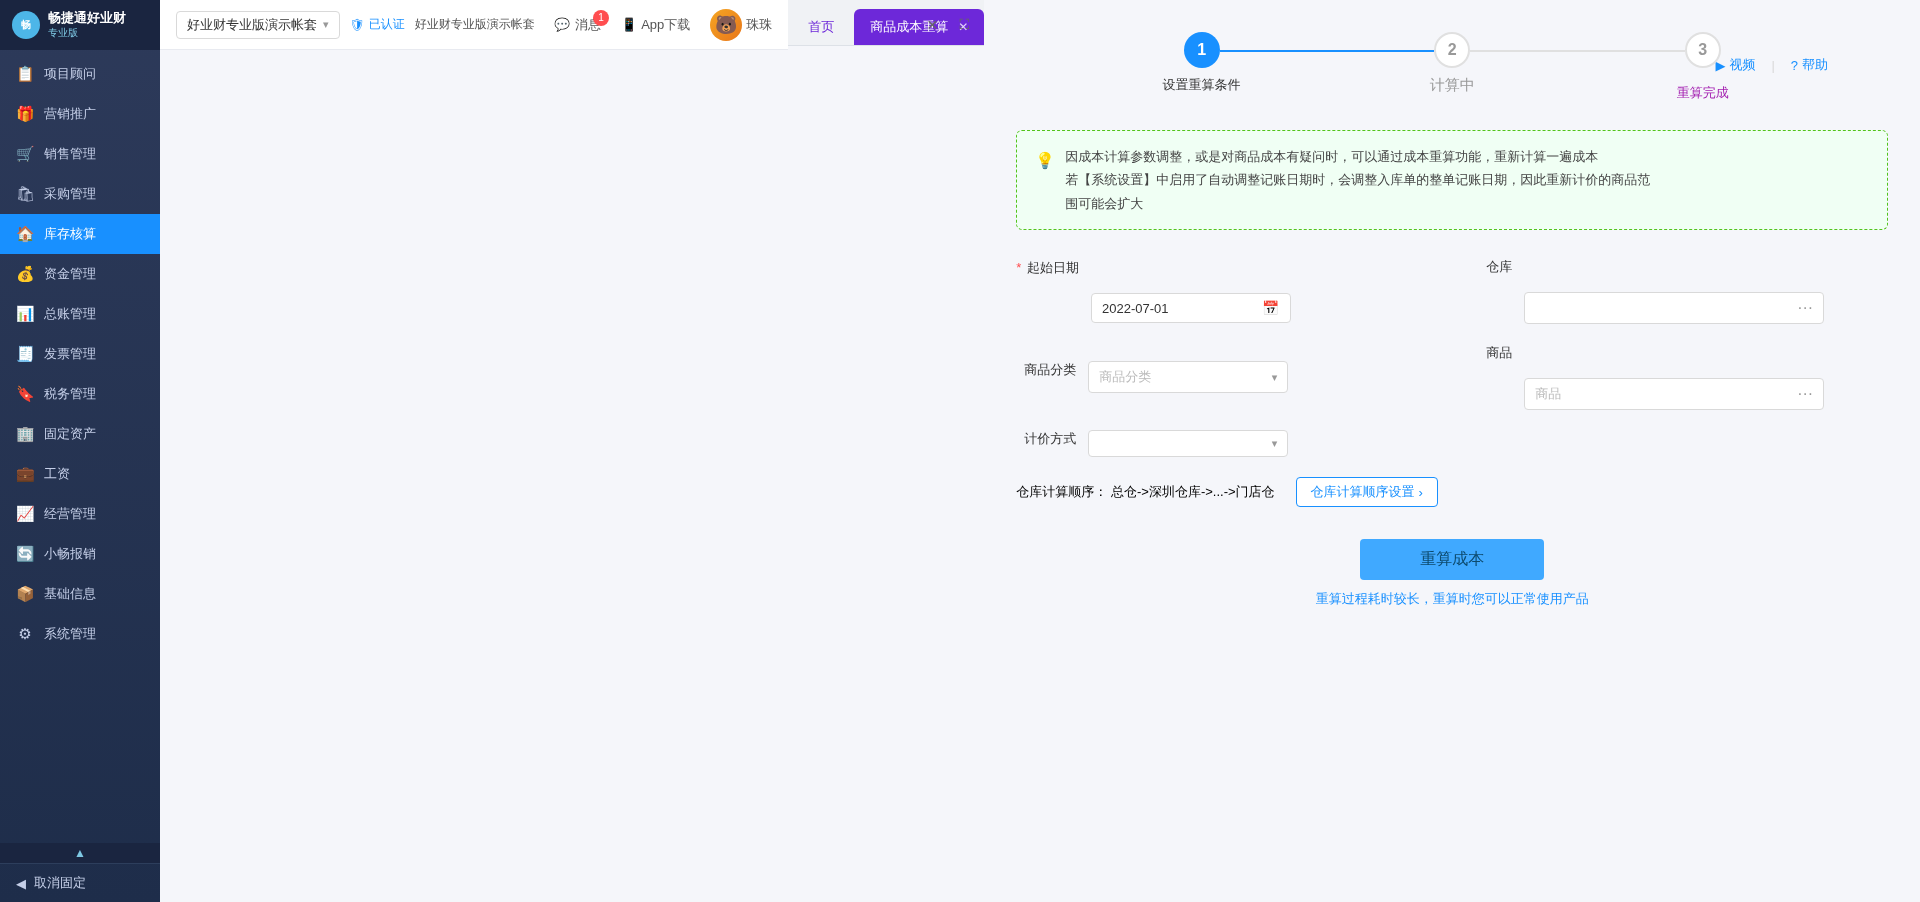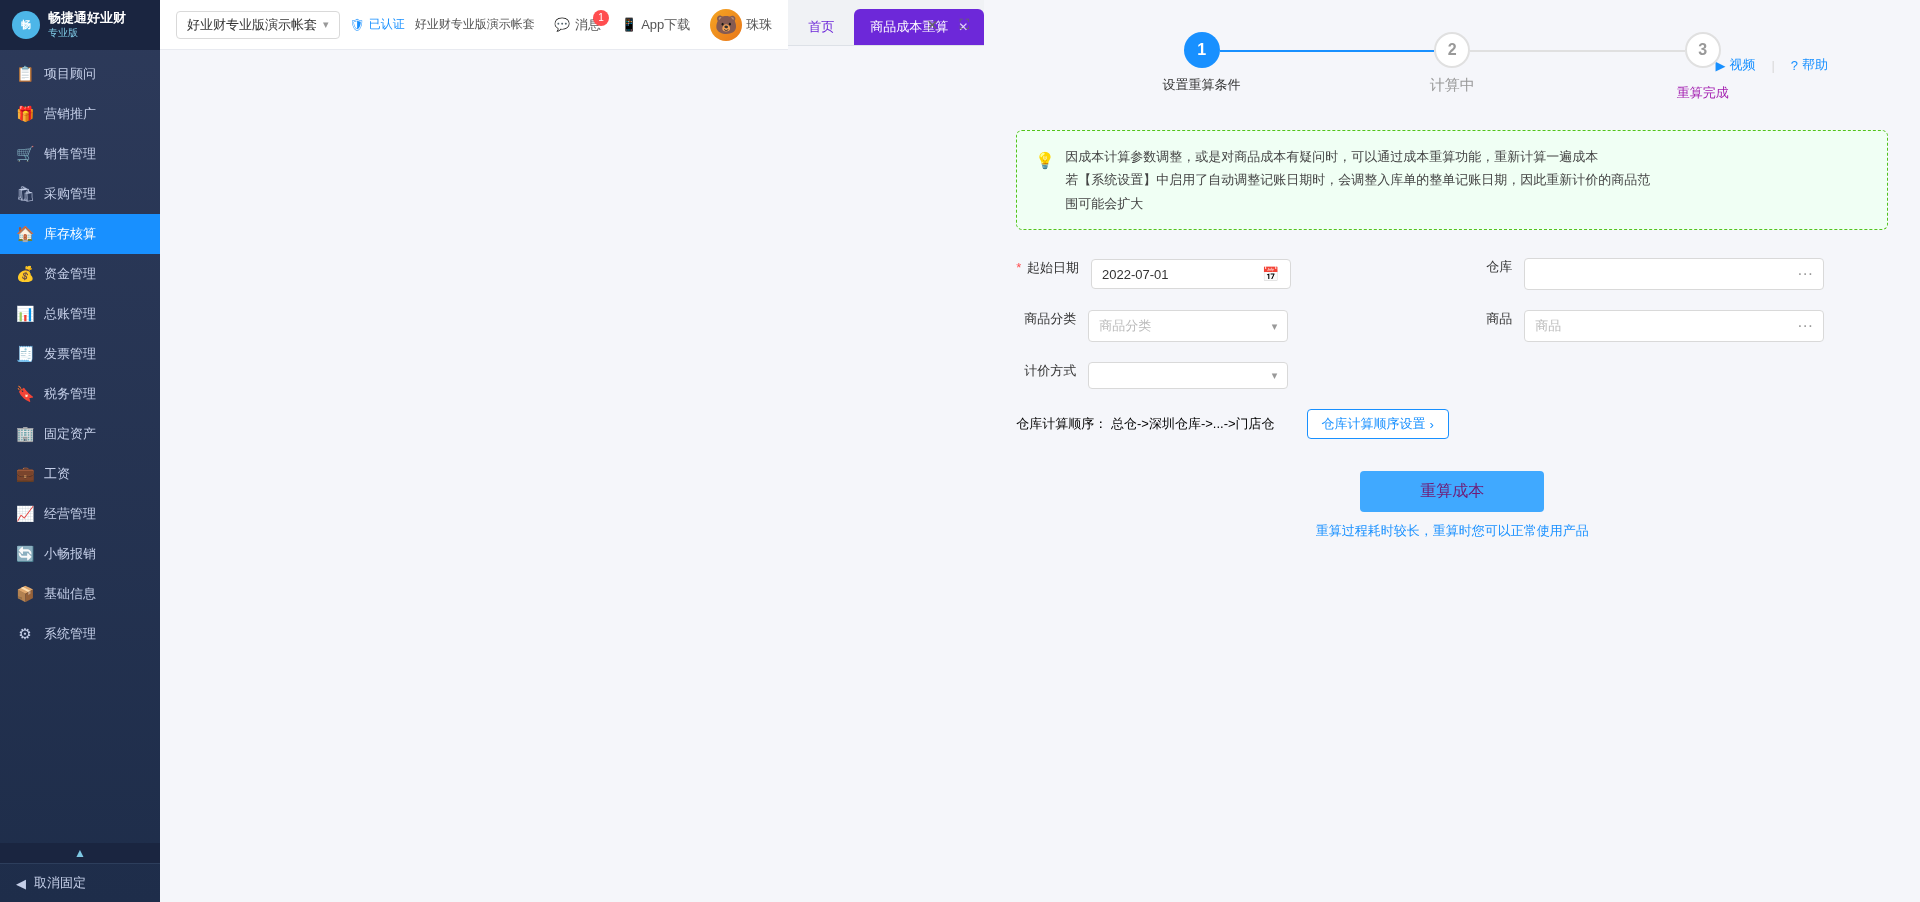--- a/index.html
+++ b/index.html
@@ -173,50 +173,50 @@
       white-space: nowrap; min-width: 60px;
       text-align: right;
     }
     .form-label .required { color: #ff4d4f; margin-right: 2px; }
     .form-input {
       border: 1px solid #d9d9d9; border-radius: 4px;
       padding: 6px 10px; font-size: 13px; color: #333;
       background: #fff;
       min-width: 200px;
       display: flex; align-items: center; justify-content: space-between;
-      cursor: pointer; gap: 20px;
+      cursor: pointer; gap: 20px; margin-top: 34px;
     }
     .form-input .cal-icon { color: #1890ff; font-size: 14px; }
     .form-input .dots-icon { color: #999; font-size: 16px; }
     .form-select {
       border: 1px solid #d9d9d9; border-radius: 4px;
       padding: 6px 10px; font-size: 13px; color: #bbb;
       background: #fff; min-width: 200px;
       display: flex; align-items: center; justify-content: space-between;
       cursor: pointer;
     }
     .form-select .chevron { color: #999; font-size: 11px; }
 
     
     .warehouse-row {
-      display: flex; align-items: center; gap: 32px;
+      display: flex; align-items: center; gap: 21px;
       margin-bottom: 32px;
     }
     .warehouse-btn {
       border: 1px solid #1890ff; border-radius: 4px;
       padding: 5px 14px; font-size: 13px; color: #1890ff;
       background: #fff; cursor: pointer;
       display: flex; align-items: center; gap: 4px;
     }
 
     
     .recalc-section { display: flex; flex-direction: column; align-items: center; gap: 10px; }
     .recalc-btn {
       background: #40a9ff;
-      color: #701a75; border: none; border-radius: 4px;
+      color: #0c4a6e; border: none; border-radius: 4px;
       padding: 10px 60px; font-size: 16px; cursor: pointer;
       font-weight: 500;
     }
     .recalc-hint { font-size: 13px; color: #1890ff; }
 
     
     .top-help {
       position: absolute; right: 60px; top: 24px;
       display: flex; align-items: center; gap: 16px;
       font-size: 13px; color: #1890ff;

